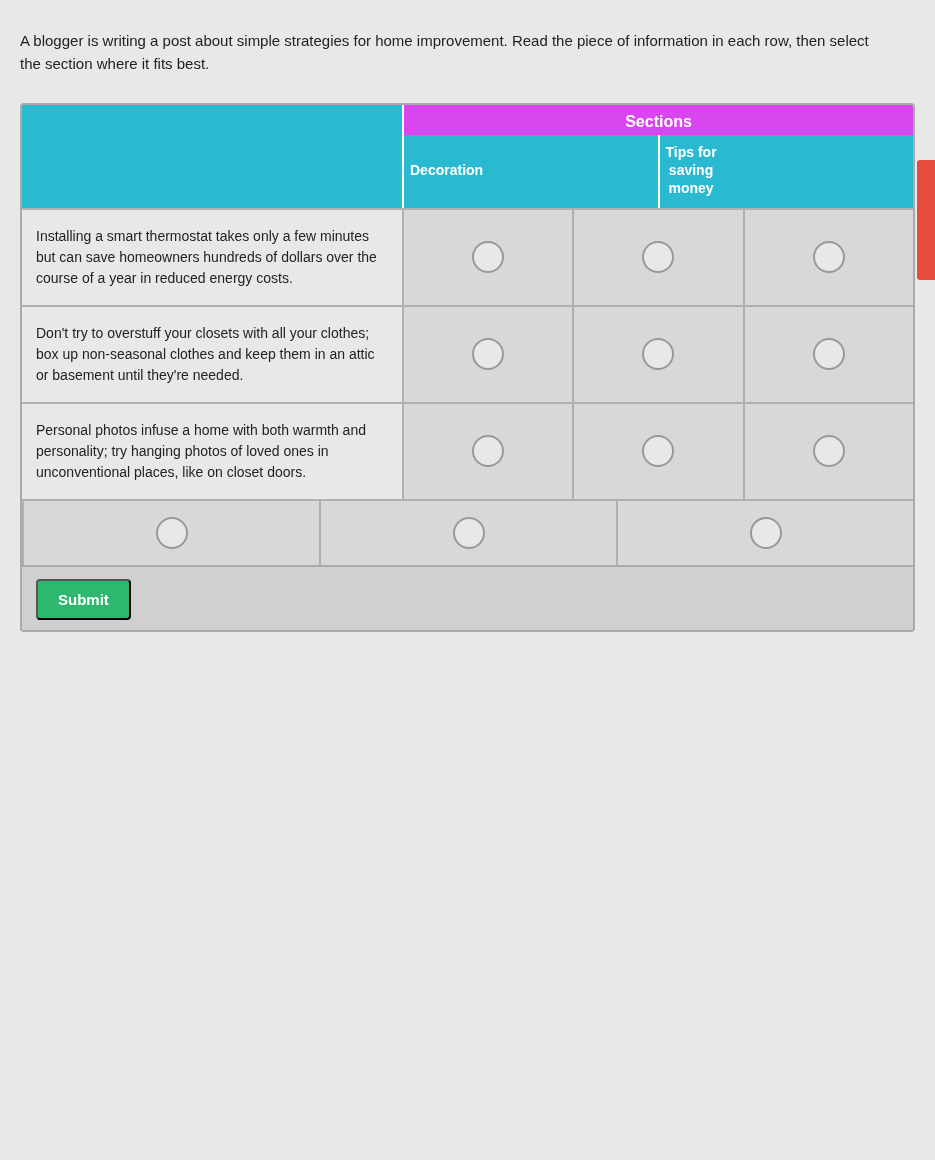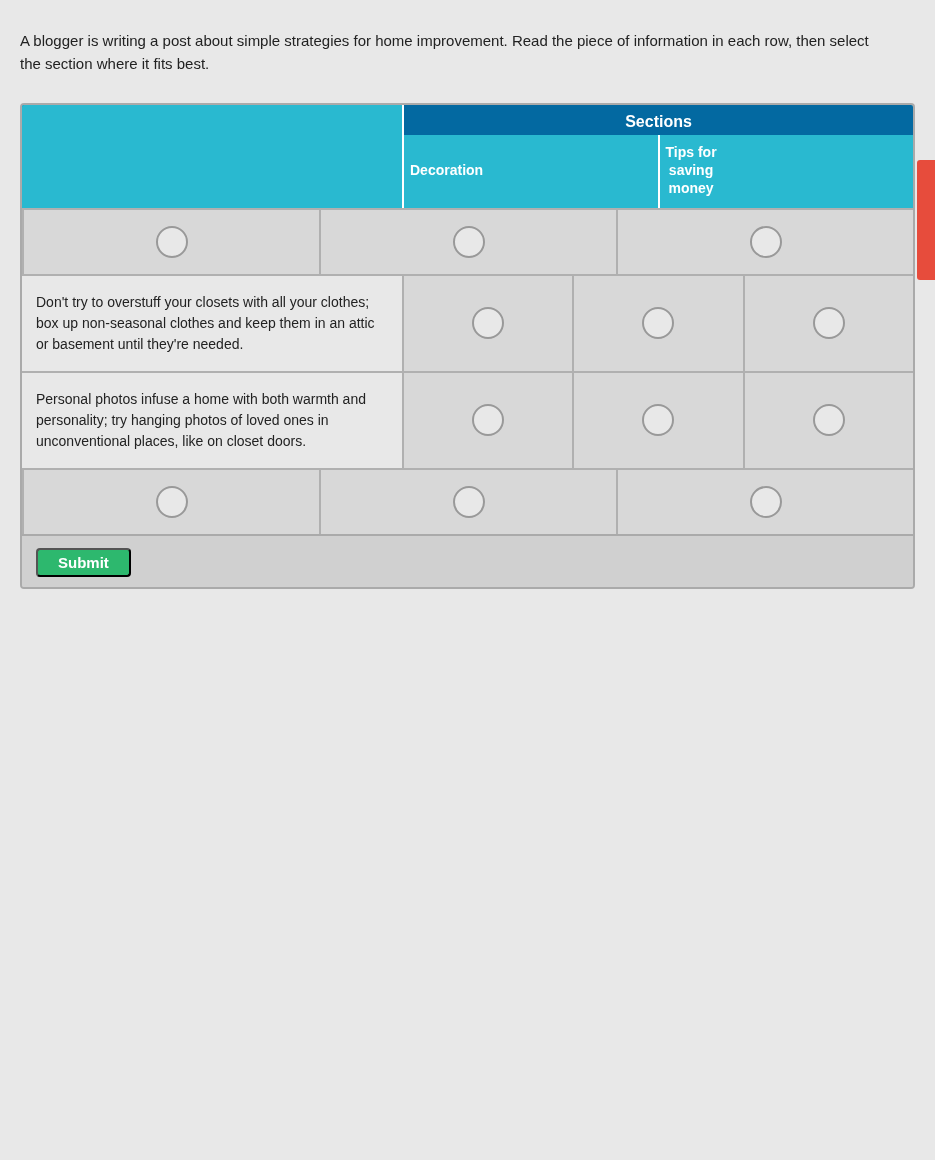--- a/index.html
+++ b/index.html
@@ -22,21 +22,21 @@
 
     .main-table-wrapper {
       background: #d0d0d0;
       border: 2px solid #aaa;
       border-radius: 4px;
       overflow: hidden;
     }
 
     .sections-header-row {
       display: flex;
-      background: #0369a1;
+      background: #d946ef;
     }
 
     .row-label-header {
       flex: 0 0 380px;
       background: #29b9d0;
     }
 
     .sections-title-area {
       flex: 1;
       text-align: center;
@@ -118,21 +118,21 @@
       display: block;
     }
 
     .radio-circle:checked {
       background: #29b9d0;
       border-color: #29b9d0;
     }
 
     .submit-bar {
       background: #2db86e;
-      padding: 4px 20px;
+      padding: 10px 20px;
       display: inline-block;
       margin-top: 2px;
       border-radius: 4px;
       color: white;
       font-weight: bold;
       font-size: 15px;
       cursor: pointer;
     }
 
     .submit-area {
@@ -167,20 +167,21 @@
 
   <div class="col-headers-row">
     <div class="row-label-col"></div>
     <div class="col-header">Decoration</div>
     <div class="col-header last">
       <span>Tips for<br>saving<br>money</span>
     </div>
   </div>
 
   <div class="data-row">
+    <div class="row-text">Installing a smart thermostat takes only a few minutes but can save homeowners hundreds of dollars over the course of a year in reduced energy costs.</div>
     <div class="radio-cells">
       <div class="radio-cell">
         <input type="radio" name="row1" class="radio-circle" style="">
       </div>
       <div class="radio-cell">
         <input type="radio" name="row1" class="radio-circle" style="">
       </div>
       <div class="radio-cell">
         <input type="radio" name="row1" class="radio-circle" style="">
       </div>

